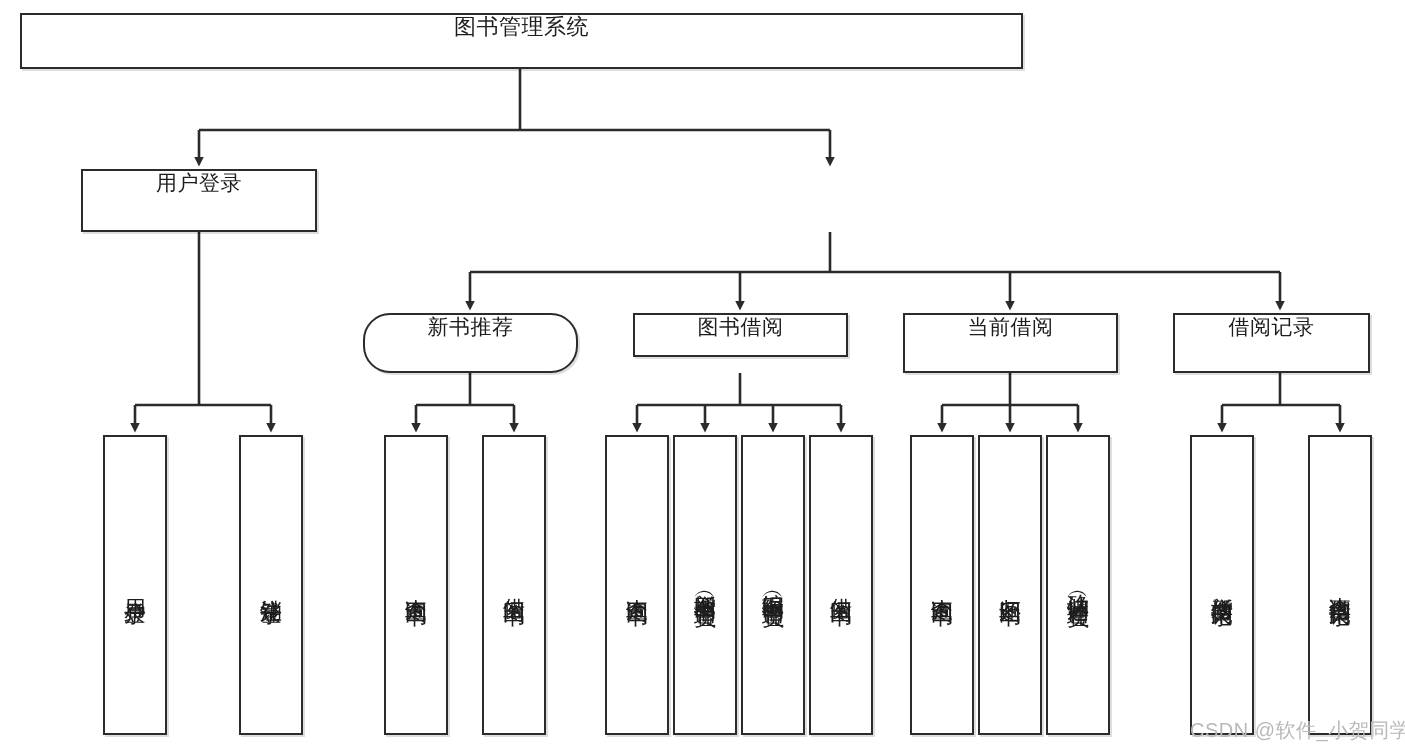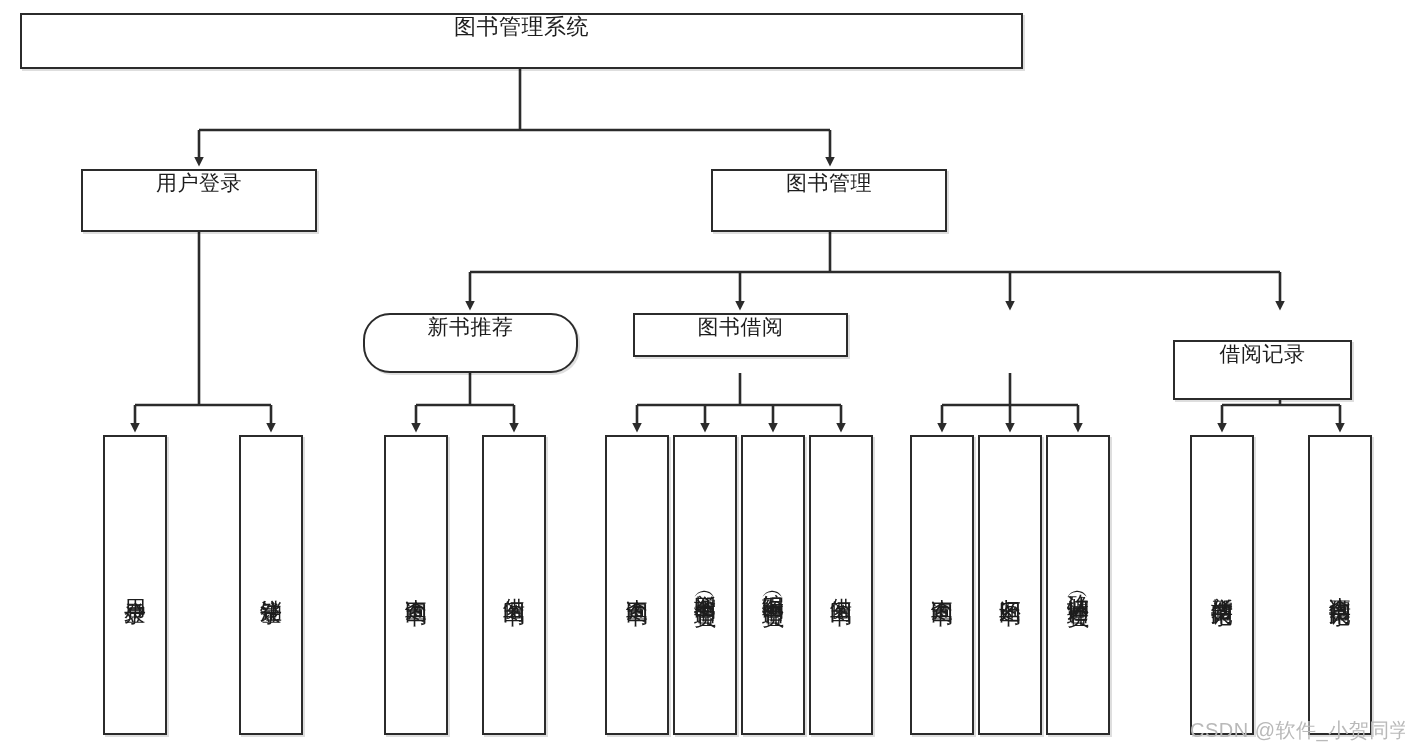--- a/index.html
+++ b/index.html
@@ -124,31 +124,31 @@
     </g>
   </svg>
 
   <div class="node horiz root" style="left:20px; top:13px; width:1003px; height:56px;">
     <span class="label">图书管理系统</span>
   </div>
 
   <div class="node horiz" style="left:81px; top:169px; width:236px; height:63px;">
     <span class="label">用户登录</span>
   </div>
-  <div class="node horiz" style="left:711px; top:169px; width:236px; height:63px;">
-    <span class="label">图书管理</span>
-  </div>
 
   <div class="node horiz" style="left:363px; top:313px; width:215px; height:60px;border-radius:27px;">
     <span class="label">新书推荐</span>
   </div>
   <div class="node horiz" style="left:633px; top:313px; width:215px; height:44px;">
     <span class="label">图书借阅</span>
   </div>
-  <div class="node horiz" style="left:1173px; top:313px; width:179px; height:60px;margin-top:27px;">
+  <div class="node horiz" style="left:903px; top:313px; width:215px; height:60px;">
+    <span class="label">当前借阅</span>
+  </div>
+  <div class="node horiz" style="left:1173px; top:313px; width:197px; height:60px;">
     <span class="label">借阅记录</span>
   </div>
 
   <div class="node leaf" style="left:103px; top:435px; width:64px; height:300px;">
     <span class="label">用户登录</span>
   </div>
   <div class="node leaf" style="left:239px; top:435px; width:64px; height:300px;">
     <span class="label">注销登录</span>
   </div>
 

